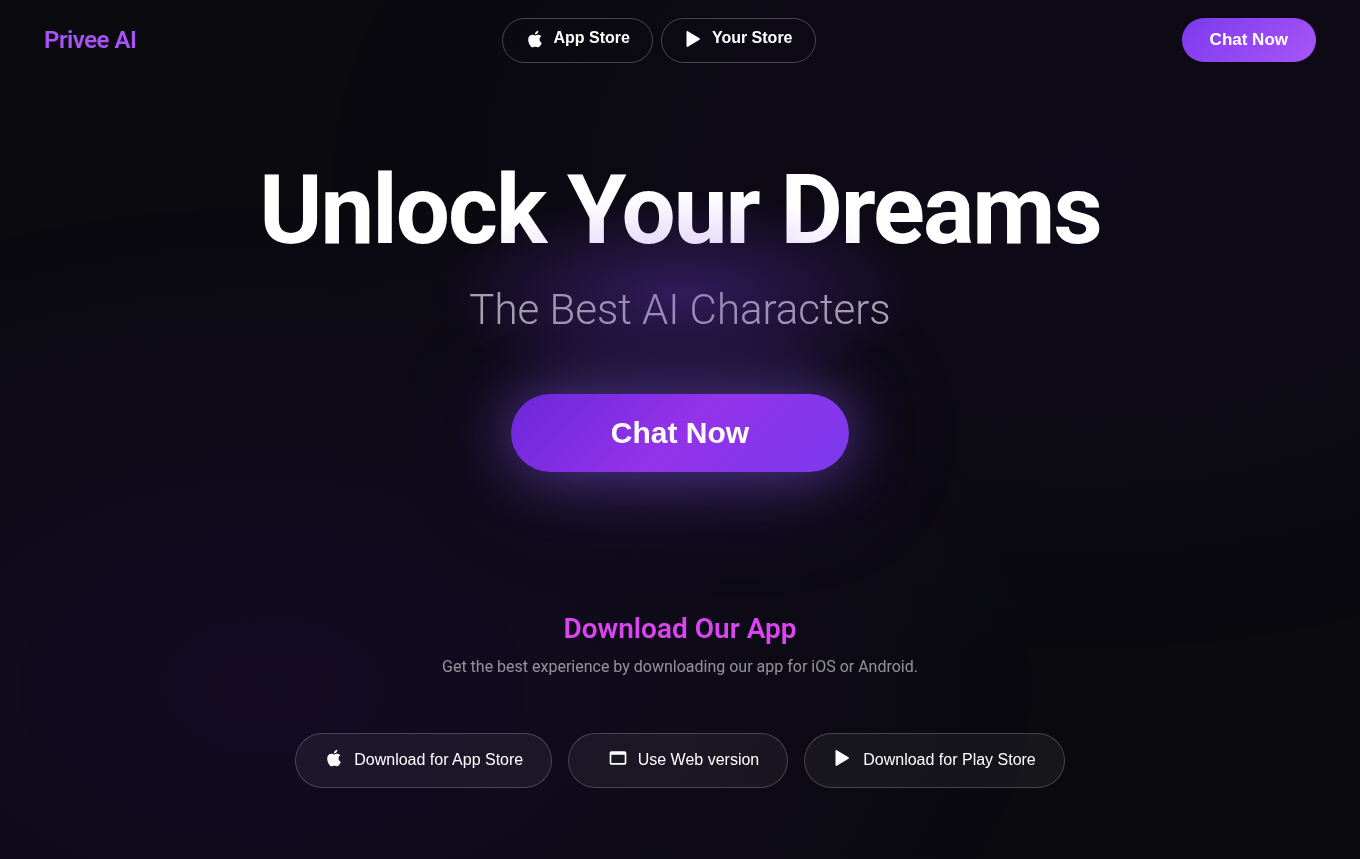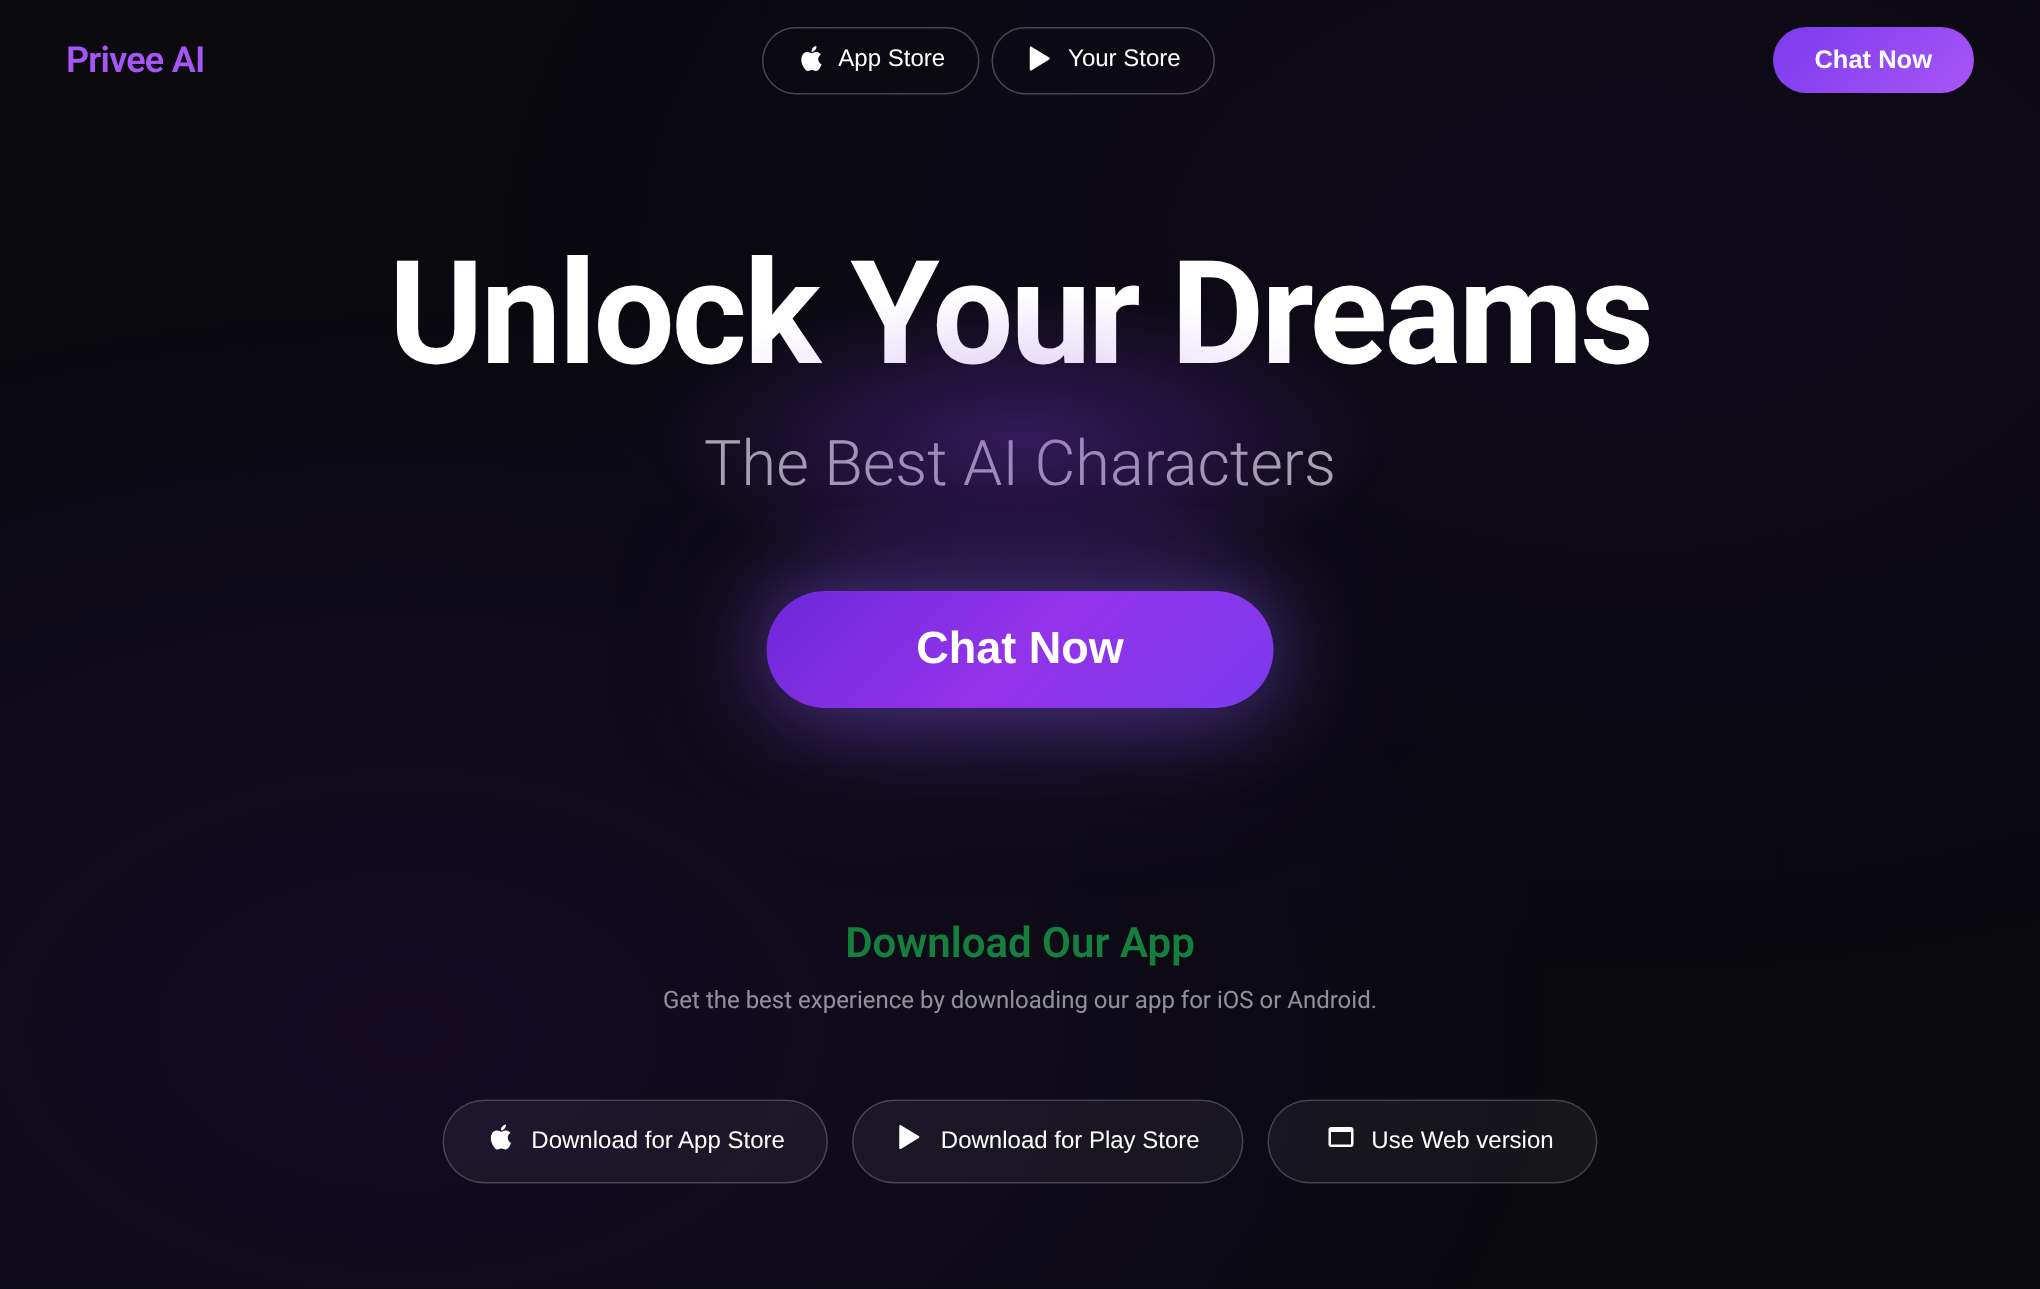--- a/index.html
+++ b/index.html
@@ -32,30 +32,31 @@
     }
 
     .nav-links {
       display: flex;
       gap: 8px;
       align-items: center;
     }
 
     .nav-btn {
       display: flex;
-      align-items: center;
+      align-items: flex-start;
       gap: 8px;
       padding: 10px 22px;
       border: 1.5px solid rgba(255,255,255,0.25);
       border-radius: 50px;
       background: transparent;
       color: #ffffff;
       font-size: 16px;
       cursor: pointer;
       transition: background 0.2s;
+      font-weight: bold;
     }
 
     .nav-icon {
       font-size: 18px;
       line-height: 1;
     }
 
     .chat-now-btn {
       background: linear-gradient(135deg, #7c3aed, #a855f7);
       border: none;
@@ -124,21 +125,21 @@
 
     
     .download-section {
       text-align: center;
       padding: 20px 40px 60px;
     }
 
     .download-title {
       font-size: 28px;
       font-weight: 600;
-      color: #15803d;
+      color: #d946ef;
       margin-bottom: 12px;
     }
 
     .download-subtitle {
       font-size: 16px;
       color: rgba(255,255,255,0.55);
       margin-bottom: 57px;
     }
 
     .download-buttons {
@@ -251,33 +252,33 @@
           <svg class="icon-svg" viewBox="0 0 24 24">
             <path d="M18.71 19.5c-.83 1.24-1.71 2.45-3.05 2.47-1.34.03-1.77-.79-3.29-.79-1.53 0-2 .77-3.27.82-1.31.05-2.3-1.32-3.14-2.53C4.25 17 2.94 12.45 4.7 9.39c.87-1.52 2.43-2.48 4.12-2.51 1.28-.02 2.5.87 3.29.87.78 0 2.26-1.07 3.8-.91.65.03 2.47.26 3.64 1.98-.09.06-2.17 1.28-2.15 3.81.03 3.02 2.65 4.03 2.68 4.04-.03.07-.42 1.44-1.38 2.83M13 3.5c.73-.83 1.94-1.46 2.94-1.5.13 1.17-.34 2.35-1.04 3.19-.69.85-1.83 1.51-2.95 1.42-.15-1.15.41-2.35 1.05-3.11z"></path>
           </svg>
         </span>
         <span>Download for App Store</span>
       </button>
 
       <button class="download-btn">
         <span class="btn-icon">
           <svg class="icon-svg" viewBox="0 0 24 24">
-            <path d="M3,20.5v-17c0-0.83,0.94-1.3,1.6-0.8l14,8.5c0.6,0.37,0.6,1.23,0,1.6l-14,8.5C3.94,21.8,3,21.33,3,20.5z"></path>
-          </svg>
-        </span>
-        <span>Download for Play Store</span>
+            <path d="M20 4H4c-1.1 0-2 .9-2 2v12c0 1.1.9 2 2 2h16c1.1 0 2-.9 2-2V6c0-1.1-.9-2-2-2zm0 14H4V8h16v10z"></path>
+          </svg>
+        </span>
+        <span>Use Web version</span>
       </button>
 
       <button class="download-btn">
         <span class="btn-icon">
           <svg class="icon-svg" viewBox="0 0 24 24">
-            <path d="M20 4H4c-1.1 0-2 .9-2 2v12c0 1.1.9 2 2 2h16c1.1 0 2-.9 2-2V6c0-1.1-.9-2-2-2zm0 14H4V8h16v10z"></path>
-          </svg>
-        </span>
-        <span>Use Web version</span>
+            <path d="M3,20.5v-17c0-0.83,0.94-1.3,1.6-0.8l14,8.5c0.6,0.37,0.6,1.23,0,1.6l-14,8.5C3.94,21.8,3,21.33,3,20.5z"></path>
+          </svg>
+        </span>
+        <span>Download for Play Store</span>
       </button>
     </div>
   </section>
 
   <section class="community-section">
     
     
   </section>
 </div>
 

